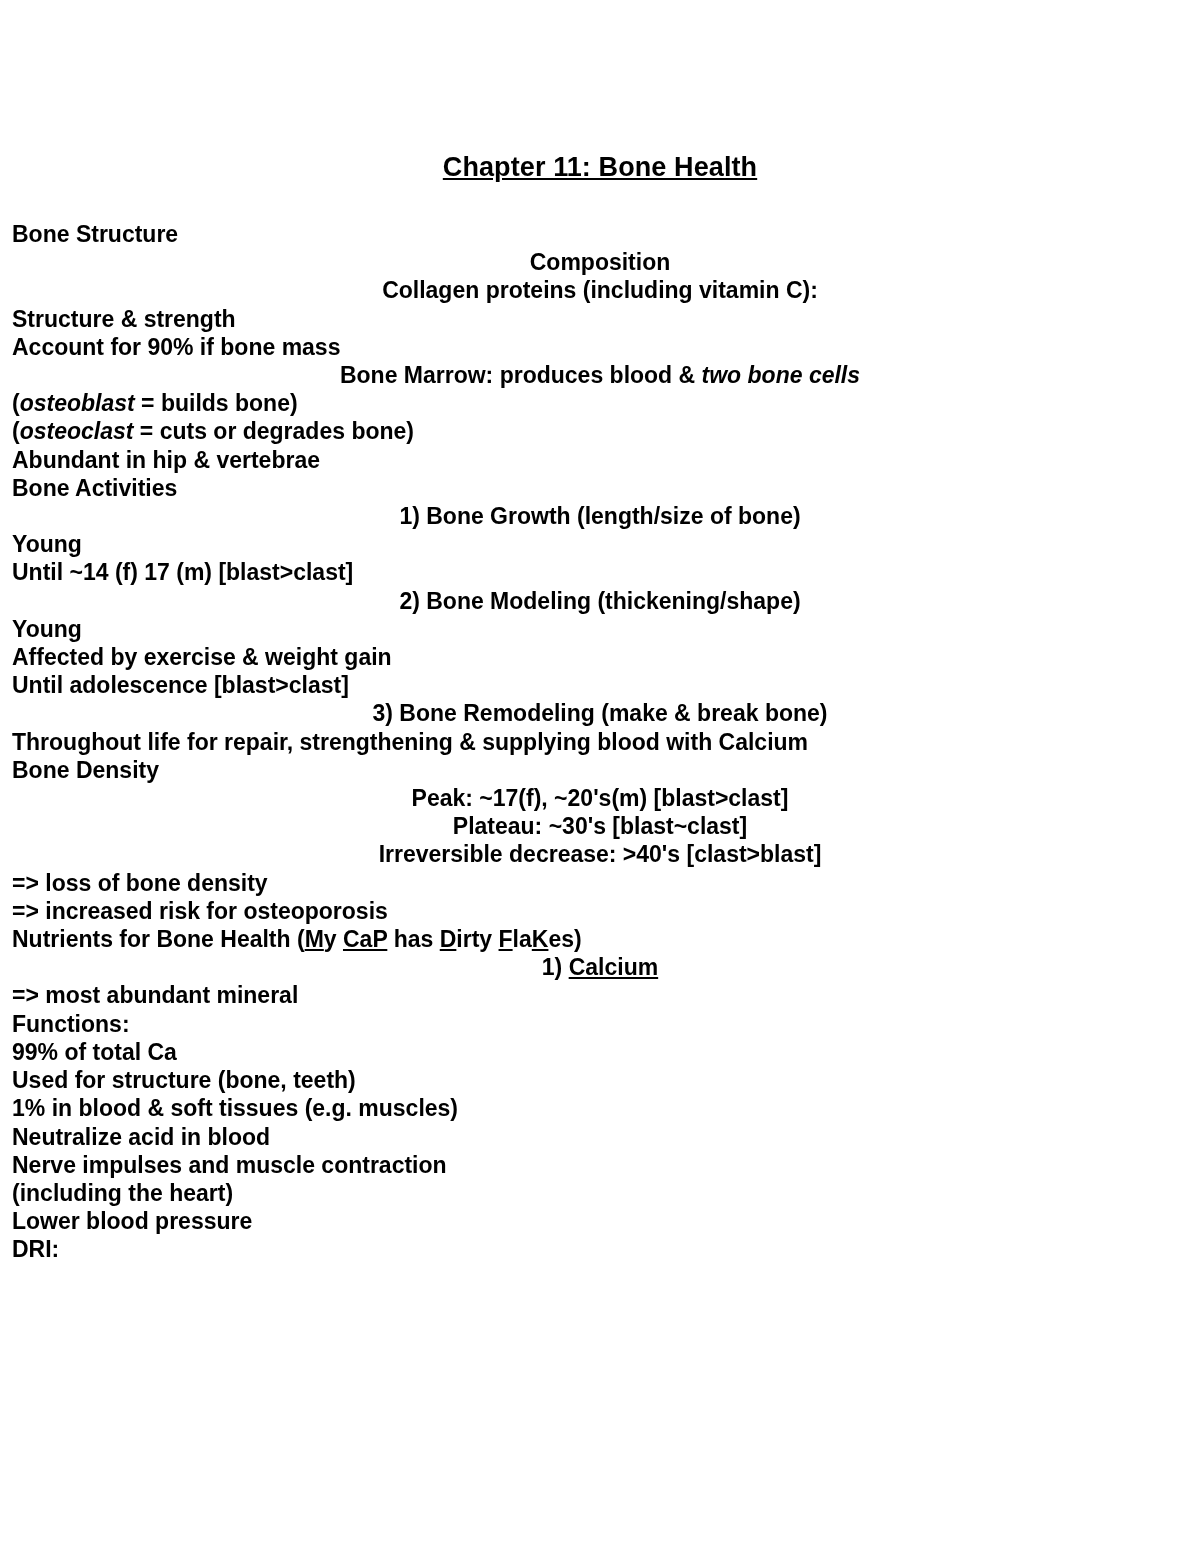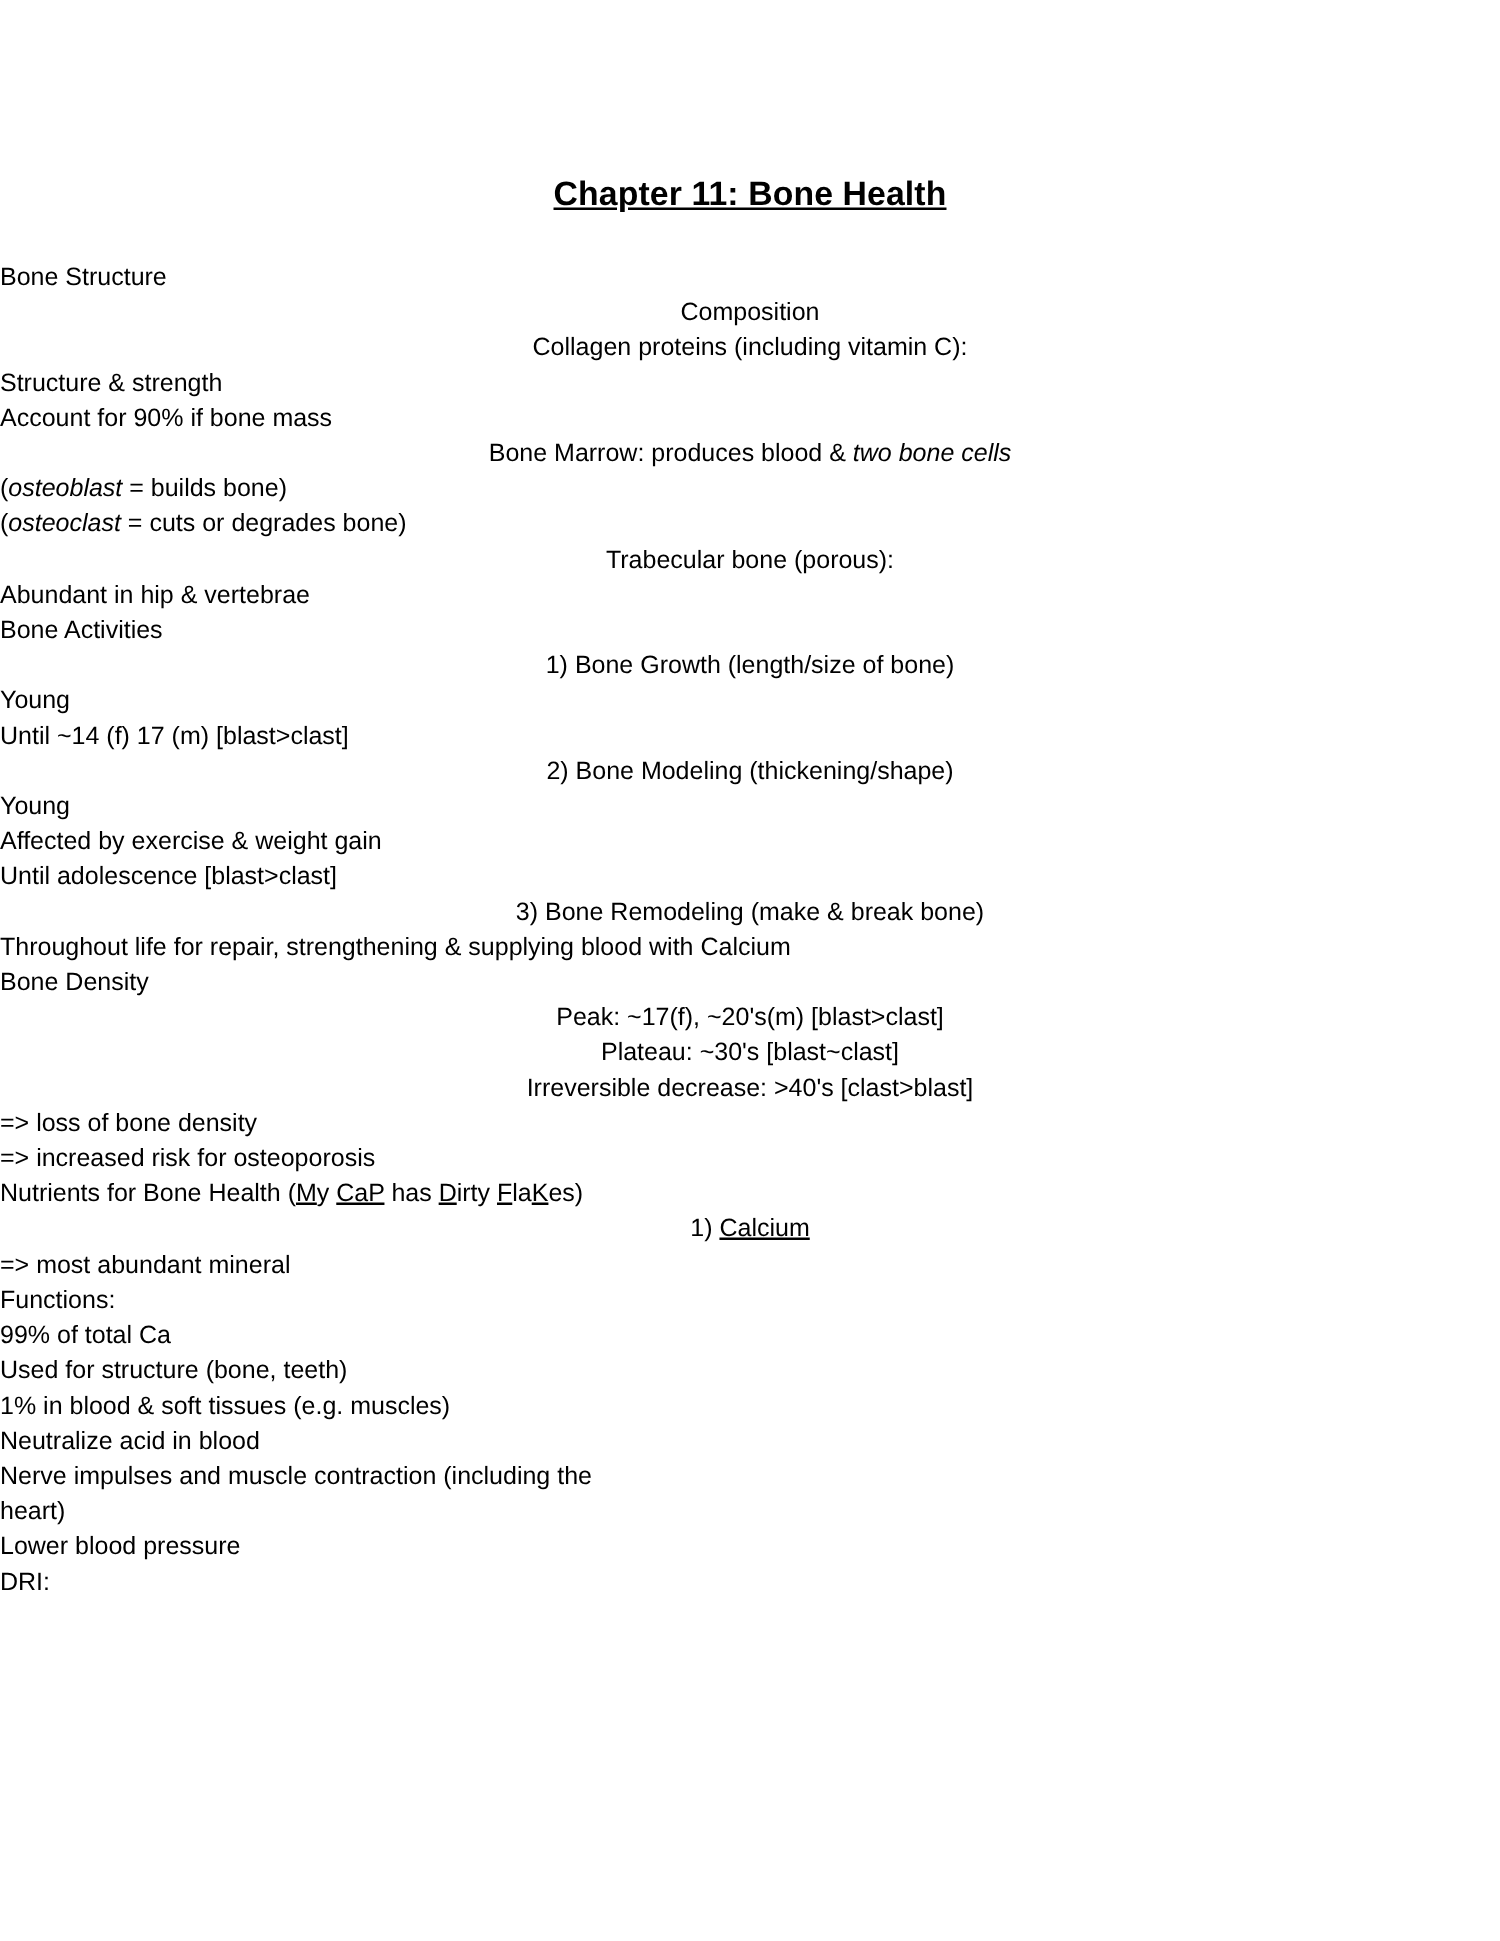--- a/index.html
+++ b/index.html
@@ -13,21 +13,21 @@
     height: 1553px;
     font-family: "Liberation Sans", sans-serif;
     color: #000000;
     -webkit-font-smoothing: none;
   }
   .page {
     position: relative;
     width: 1200px;
     height: 1553px;
     box-sizing: border-box;
-    padding: 0;
+    padding: 12px;
     background: #ffffff;
     overflow: hidden;
   }
   .doc-title {
     text-align: center;
     font-size: 27px;
     font-weight: bold;
     text-decoration: underline;
     letter-spacing: 0.1px;
     margin: 0;
@@ -35,24 +35,25 @@
     line-height: 34px;
   }
   .outline {
     margin: 0;
     padding: 0;
     list-style: none;
     padding-top: 36px;
   }
   li.item {
     position: relative;
-    font-size: 20px;
+    font-size: 23px;
     line-height: 28.2px;
     margin: 0;
     padding: 0;
+    font-weight: bold;
   }
   li.item > .row {
     position: relative;
     display: block;
   }
   .txt {
     display: block;
   }
 
   
@@ -113,25 +114,20 @@
       <li class="item lvl3">
         <span class="row">
           <span class="txt">(<i>osteoblast</i> = builds bone)</span>
         </span>
       </li>
       <li class="item lvl3">
         <span class="row">
           <span class="txt">(<i>osteoclast</i> = cuts or degrades bone)</span>
         </span>
       </li>
-      <li class="item lvl2">
-        <span class="row">
-          <span class="txt">Trabecular bone (porous):</span>
-        </span>
-      </li>
       <li class="item lvl3">
         <span class="row">
           <span class="txt">Abundant in hip &amp; vertebrae</span>
         </span>
       </li>
       <li class="item lvl1">
         <span class="row">
           <span class="txt">Bone Activities</span>
         </span>
       </li>

